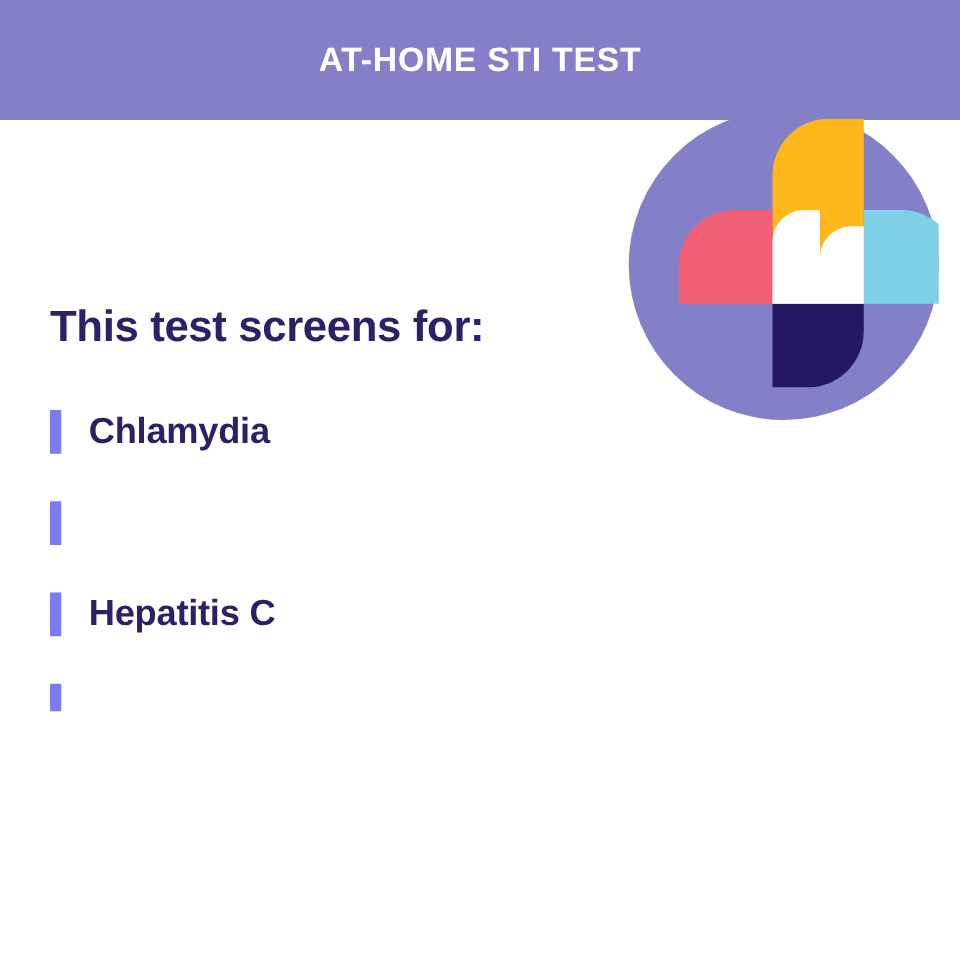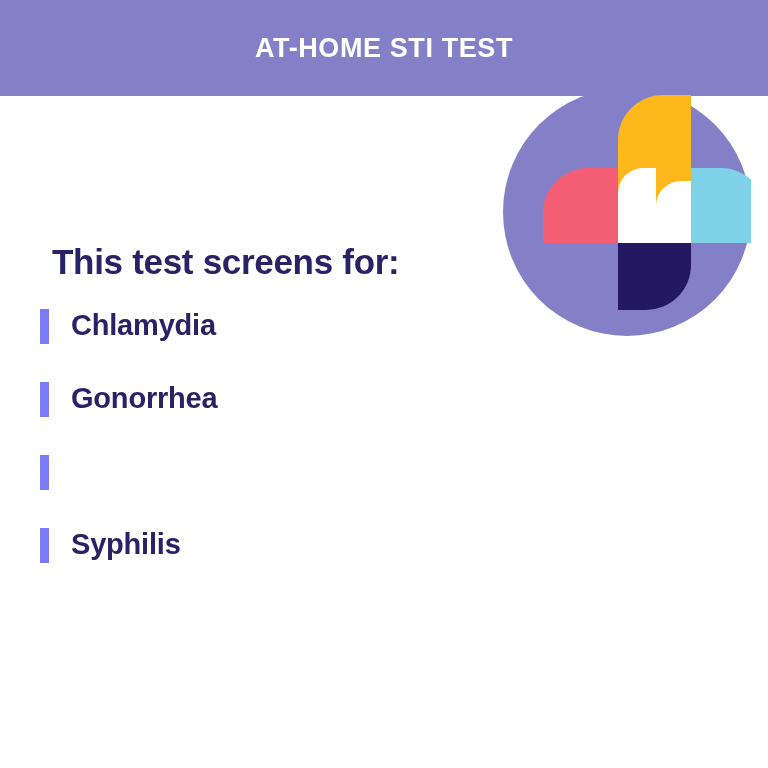--- a/index.html
+++ b/index.html
@@ -82,21 +82,21 @@
     position: absolute;
     left: 0;
     top: 96px;
     width: 768px;
     height: 672px;
     z-index: 5;
   }
 
   .screens-heading {
     position: absolute;
-    left: 52px;
+    left: 40px;
     top: 146px;
     color: #2A2266;
     font-size: 35px;
     font-weight: bold;
     letter-spacing: -0.3px;
     white-space: nowrap;
     font-family: "Liberation Sans", sans-serif;
   }
 
   .condition-list {
@@ -106,20 +106,21 @@
     width: 560px;
     margin: 0;
     padding: 0;
     list-style: none;
   }
 
   .condition-item {
     position: relative;
     height: 73px;
     display: flex;
+    align-items: center;
   }
 
   .item-bar {
     width: 9px;
     height: 35px;
     background: #7B7BF5;
     flex: 0 0 auto;
   }
 
   .item-label {
@@ -161,28 +162,24 @@
 
     <div class="screens-heading">This test screens for:</div>
 
     <ul class="condition-list">
       <li class="condition-item">
         <span class="item-bar"></span>
         <span class="item-label">Chlamydia</span>
       </li>
       <li class="condition-item">
         <span class="item-bar"></span>
-        <span class="item-label">Gonorrhea</span>
       </li>
       <li class="condition-item">
         <span class="item-bar"></span>
-      </li>
-      <li class="condition-item">
-        <span class="item-bar"></span>
-        <span class="item-label">Syphilis</span>
+        <span class="item-label">Hepatitis C</span>
       </li>
       <li class="condition-item">
         <span class="item-bar"></span>
       </li>
     </ul>
 
   </div>
 </div>
 
 </body></html>

